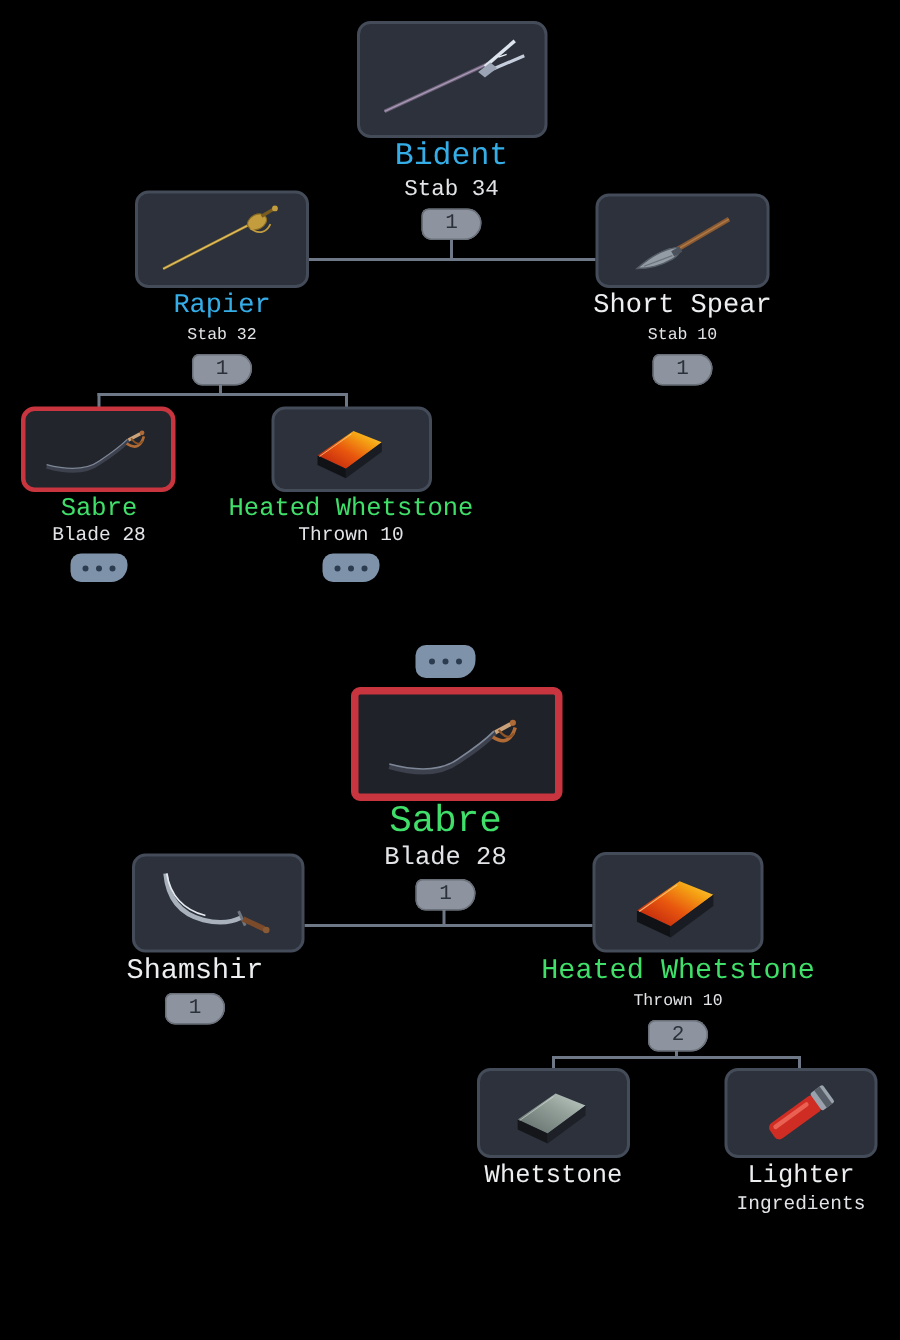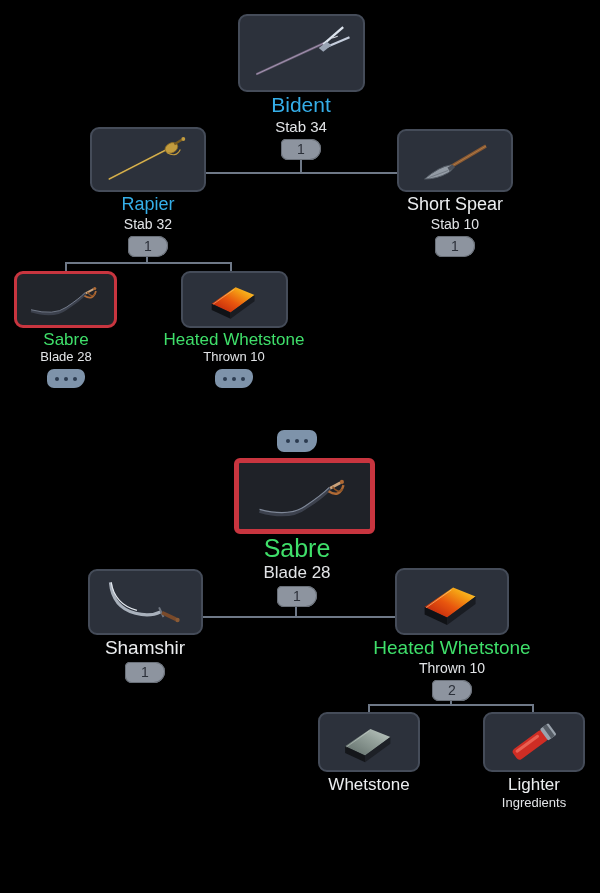--- a/index.html
+++ b/index.html
@@ -2,21 +2,21 @@
 <html><head>
 <meta charset="utf-8">
 <style>
   html,body{margin:0;padding:0;}
   body{
     background:#000;
     font-family:"Liberation Sans","DejaVu Sans",sans-serif;
     -webkit-font-smoothing:antialiased;
   }
   #stage{
-    position:relative;width:600px;height:893px;background:#000;overflow:hidden;
+    position:relative;width:600px;height:893px;background:#000;overflow:hidden;font-family:Liberation Mono, monospace;
   }
   
   .card{
     position:absolute;
     background:#2c313b;
     border:2px solid #454c59;
     border-radius:9px;
     box-sizing:border-box;
     display:flex;align-items:center;justify-content:center;
   }
@@ -28,21 +28,21 @@
   .card.hl-big{
     border:5px solid #c8353f;
     background:#1f2228;
     border-radius:6px;
   }
   
   .labels{position:absolute;text-align:center;}
   .item-name{font-size:18px;line-height:21px;color:#eceef0;white-space:nowrap;}
   .item-name.cyan{color:#35aee8;}
   .item-name.green{color:#3fdf6a;}
-  .item-stat{font-size:14px;line-height:18px;color:#e2e4e7;white-space:nowrap;}
+  .item-stat{font-size:11px;line-height:18px;color:#e2e4e7;white-space:nowrap;}
   .lbl-root  .item-name{font-size:21px;line-height:24px;}
   .lbl-root  .item-stat{font-size:15px;line-height:19px;}
   .lbl-big   .item-name{font-size:25px;line-height:28px;}
   .lbl-big   .item-stat{font-size:17px;line-height:21px;}
   .lbl-small .item-name{font-size:16px;line-height:19px;}
   .lbl-small .item-stat{font-size:13px;line-height:16px;}
   
   .qty{
     display:inline-block;
     min-width:40px;height:21px;line-height:21px;
@@ -213,21 +213,21 @@
 
   <div class="card" style="left:88px;top:569px;width:115px;height:66px">
     <svg viewBox="0 0 130 74">
       <path d="M18,10 Q21,44 52,52 Q72,57 86,50" fill="none" stroke="#a9b1bc" stroke-width="4.2"></path>
       <path d="M19,10 Q24,40 54,48" fill="none" stroke="#e6ebf1" stroke-width="1.5"></path>
       <line x1="84" y1="44" x2="90" y2="57" stroke="#6f7680" stroke-width="2.6"></line>
       <line x1="88" y1="51" x2="107" y2="60" stroke="#7a4a2a" stroke-width="5"></line>
       <circle cx="109" cy="61" r="3" fill="#8a5a35"></circle>
     </svg>
   </div>
-  <div class="labels" style="left:65px;top:636px;width:160px">
+  <div class="labels" style="left:50px;top:636px;width:160px">
     <div class="item-name" style="font-size:19px;line-height:23px">Shamshir</div>
     <div class="qty">1</div>
   </div>
 
   <div class="card" style="left:395px;top:568px;width:114px;height:67px">
     <svg viewBox="0 0 112 74">
       <path d="M20,44 L58,18 L88,30 L50,58 Z" fill="url(#hotgrad)"></path>
       <path d="M20,44 L50,58 L50,68 L20,54 Z" fill="#101216"></path>
       <path d="M50,58 L88,30 L88,40 L50,68 Z" fill="#191c22"></path>
       <path d="M22,45 L56,21" stroke="#ffe9a0" stroke-width="1" opacity="0.7"></path>

